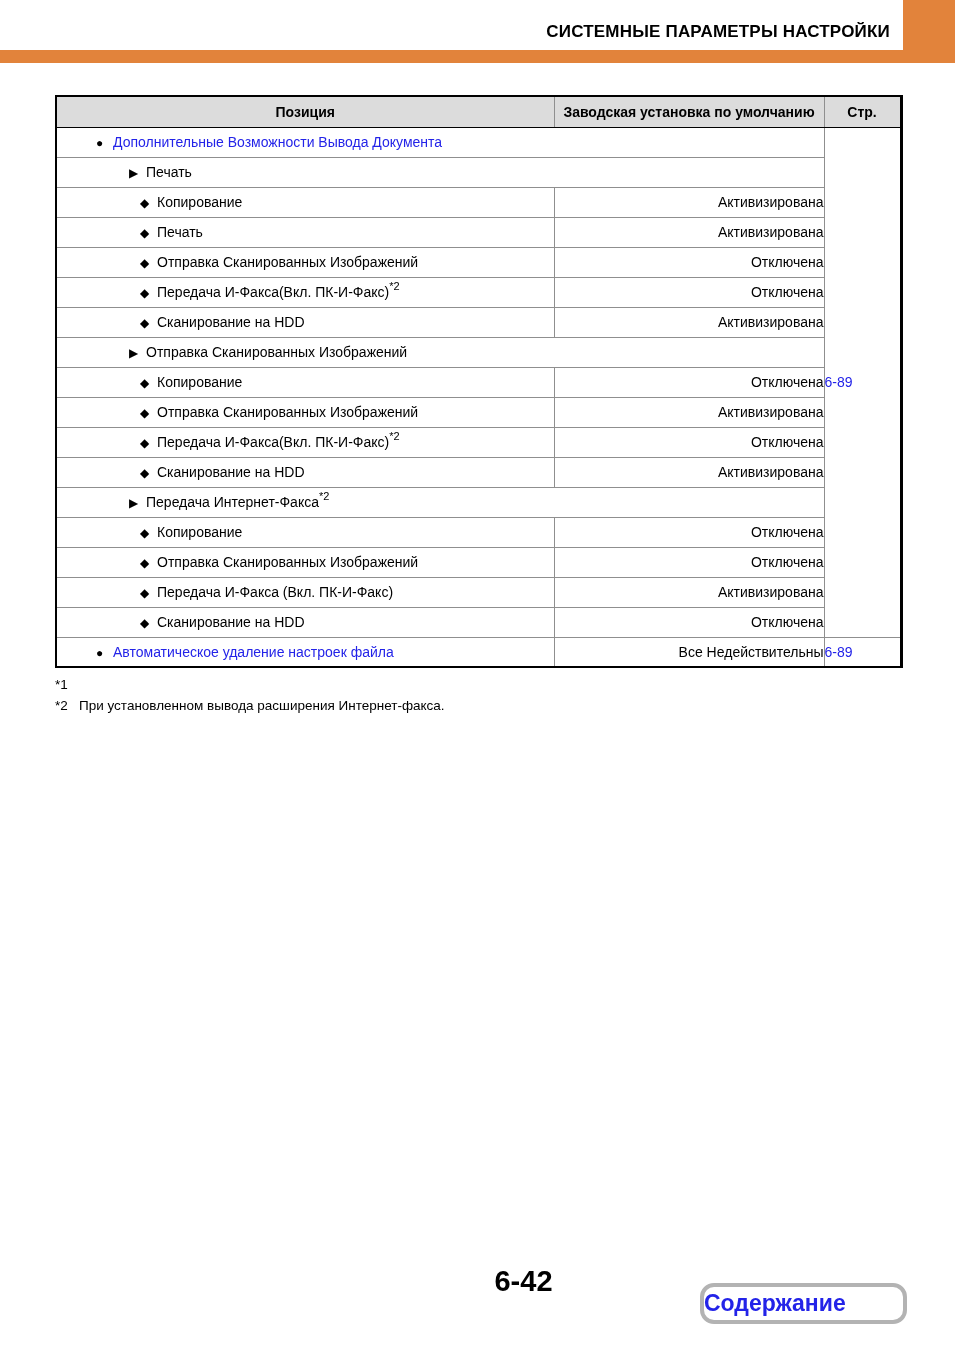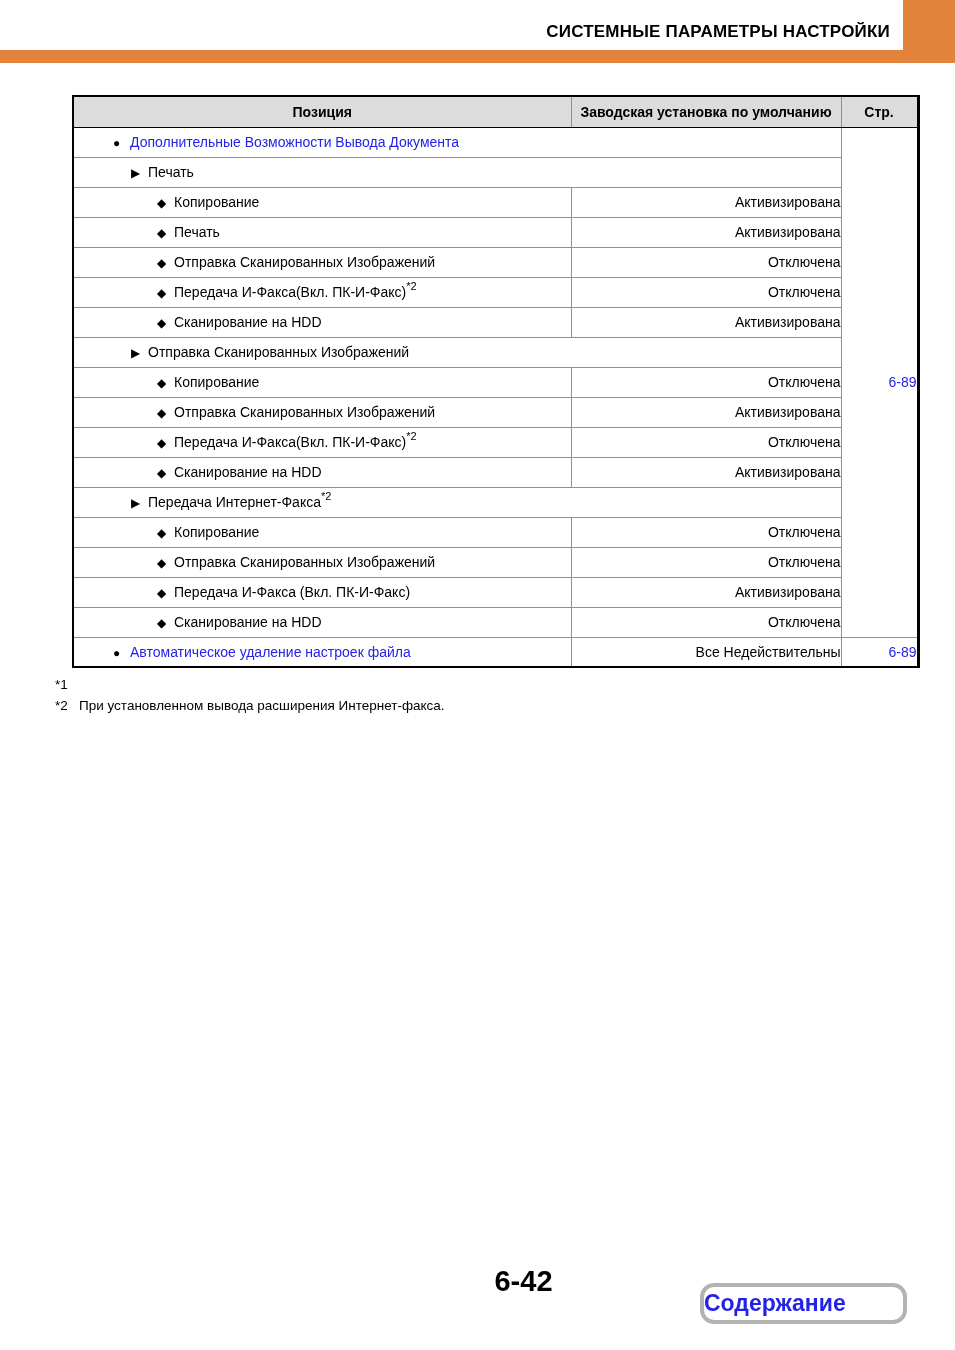--- a/index.html
+++ b/index.html
@@ -36,21 +36,21 @@
     top: 0;
     left: 903px;
     width: 52px;
     height: 63px;
   }
 
   
   .settings-table {
     position: absolute;
     top: 95px;
-    left: 72px;
+    left: 55px;
     width: 845px;
     border-collapse: collapse;
     table-layout: fixed;
     font-size: 14px;
   }
   .settings-table col.c1 { width: 498px; }
   .settings-table col.c2 { width: 270px; }
   .settings-table col.c3 { width: 77px; }
   .settings-table { border: 2px solid #000; border-right-width: 3px; }
   .settings-table th, .settings-table td {
@@ -63,24 +63,24 @@
   .settings-table thead th {
     background: #dcdcdc;
     font-weight: bold;
     text-align: center;
     height: 31px;
     border-bottom: 1px solid #000;
   }
   td.item-cell { text-align: left; }
   td.item-cell .marker { display: inline-block; width: 17px; font-size: 12px; }
   td.item-cell.lvl1 { padding-left: 39px; }
-  td.item-cell.lvl2 { padding-left: 57px; }
+  td.item-cell.lvl2 { padding-left: 72px; }
   td.item-cell.lvl3 { padding-left: 83px; }
   td.value-cell { padding-left: 14px; text-align: right; }
-  td.page-cell { text-align: right; }
+  td.page-cell { text-align: left; }
   .link-blue { color: #2323e8; cursor: pointer; text-decoration: none; }
   sup.fn-ref { font-size: 11px; position: relative; top: -1px; vertical-align: super; line-height: 0; }
 
   
   .footnotes {
     position: absolute;
     top: 674px;
     left: 55px;
     font-size: 13.5px;
     line-height: 21px;

